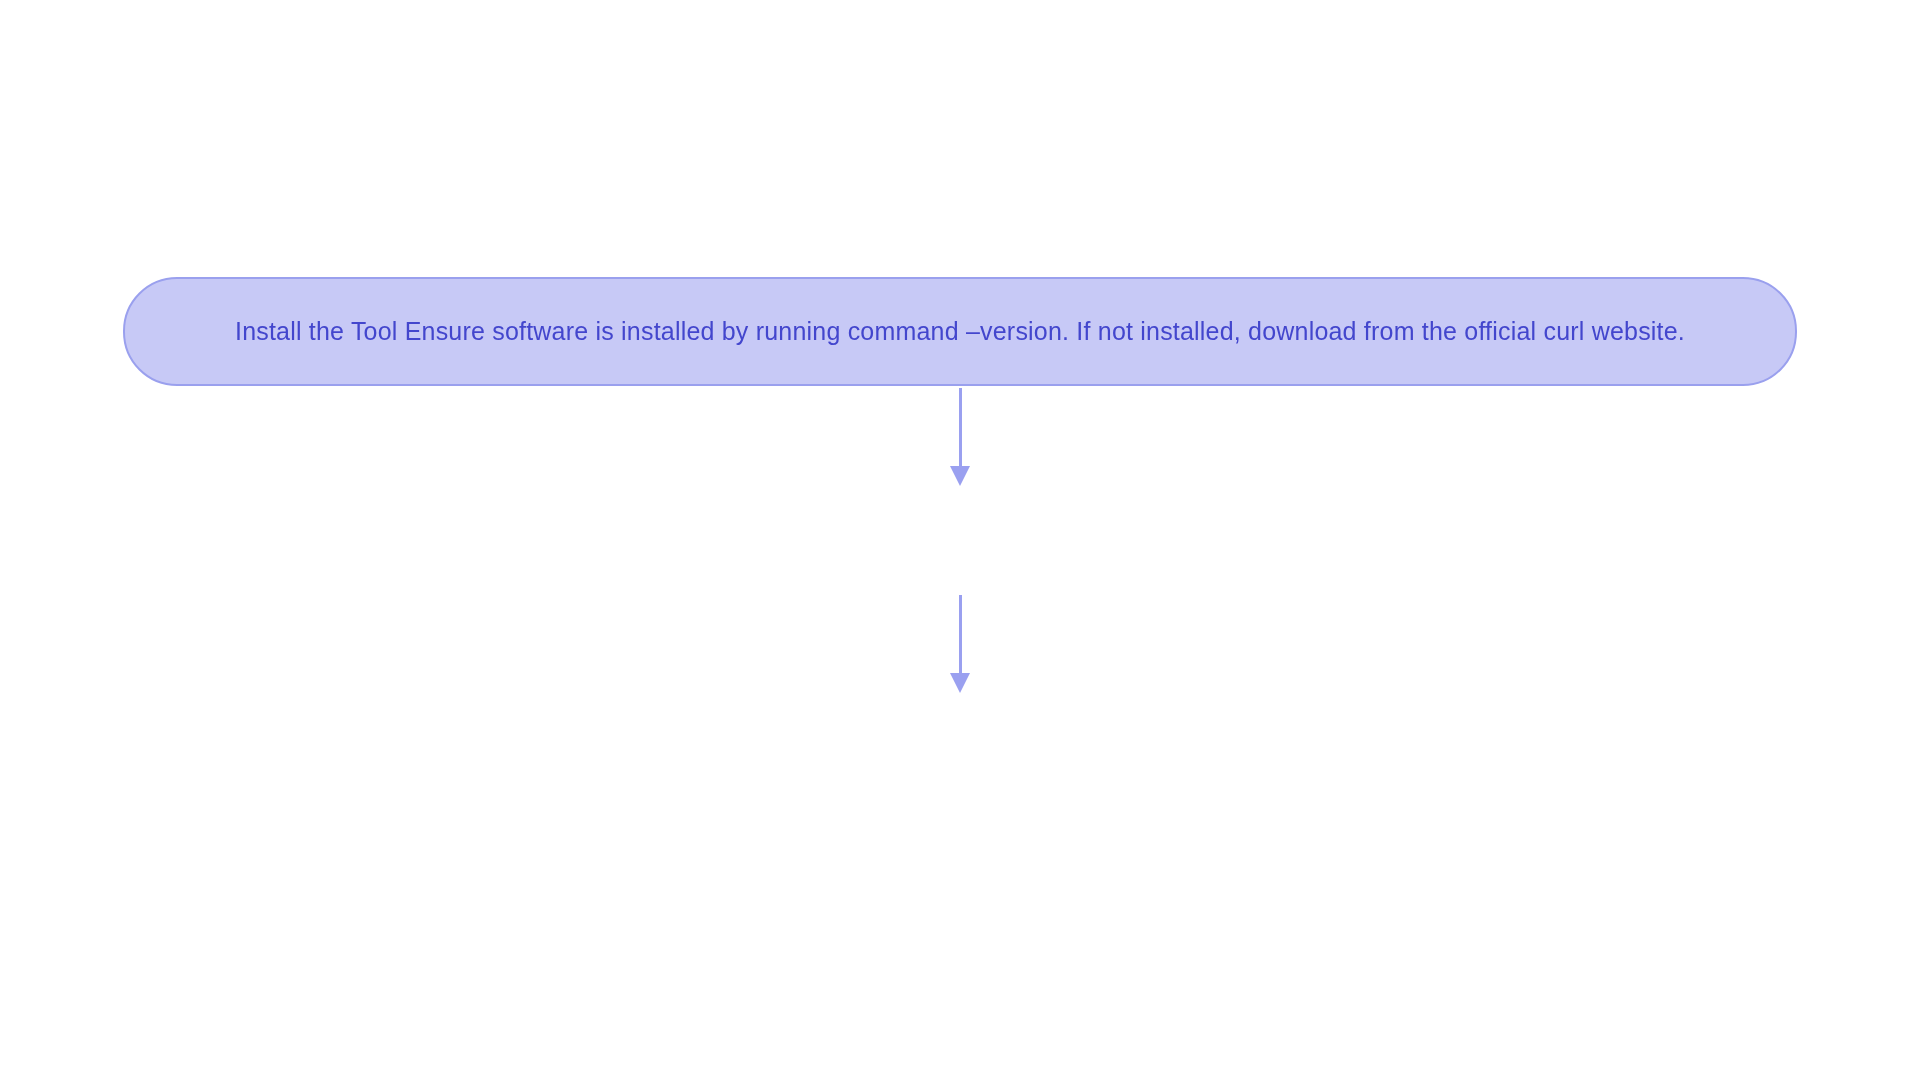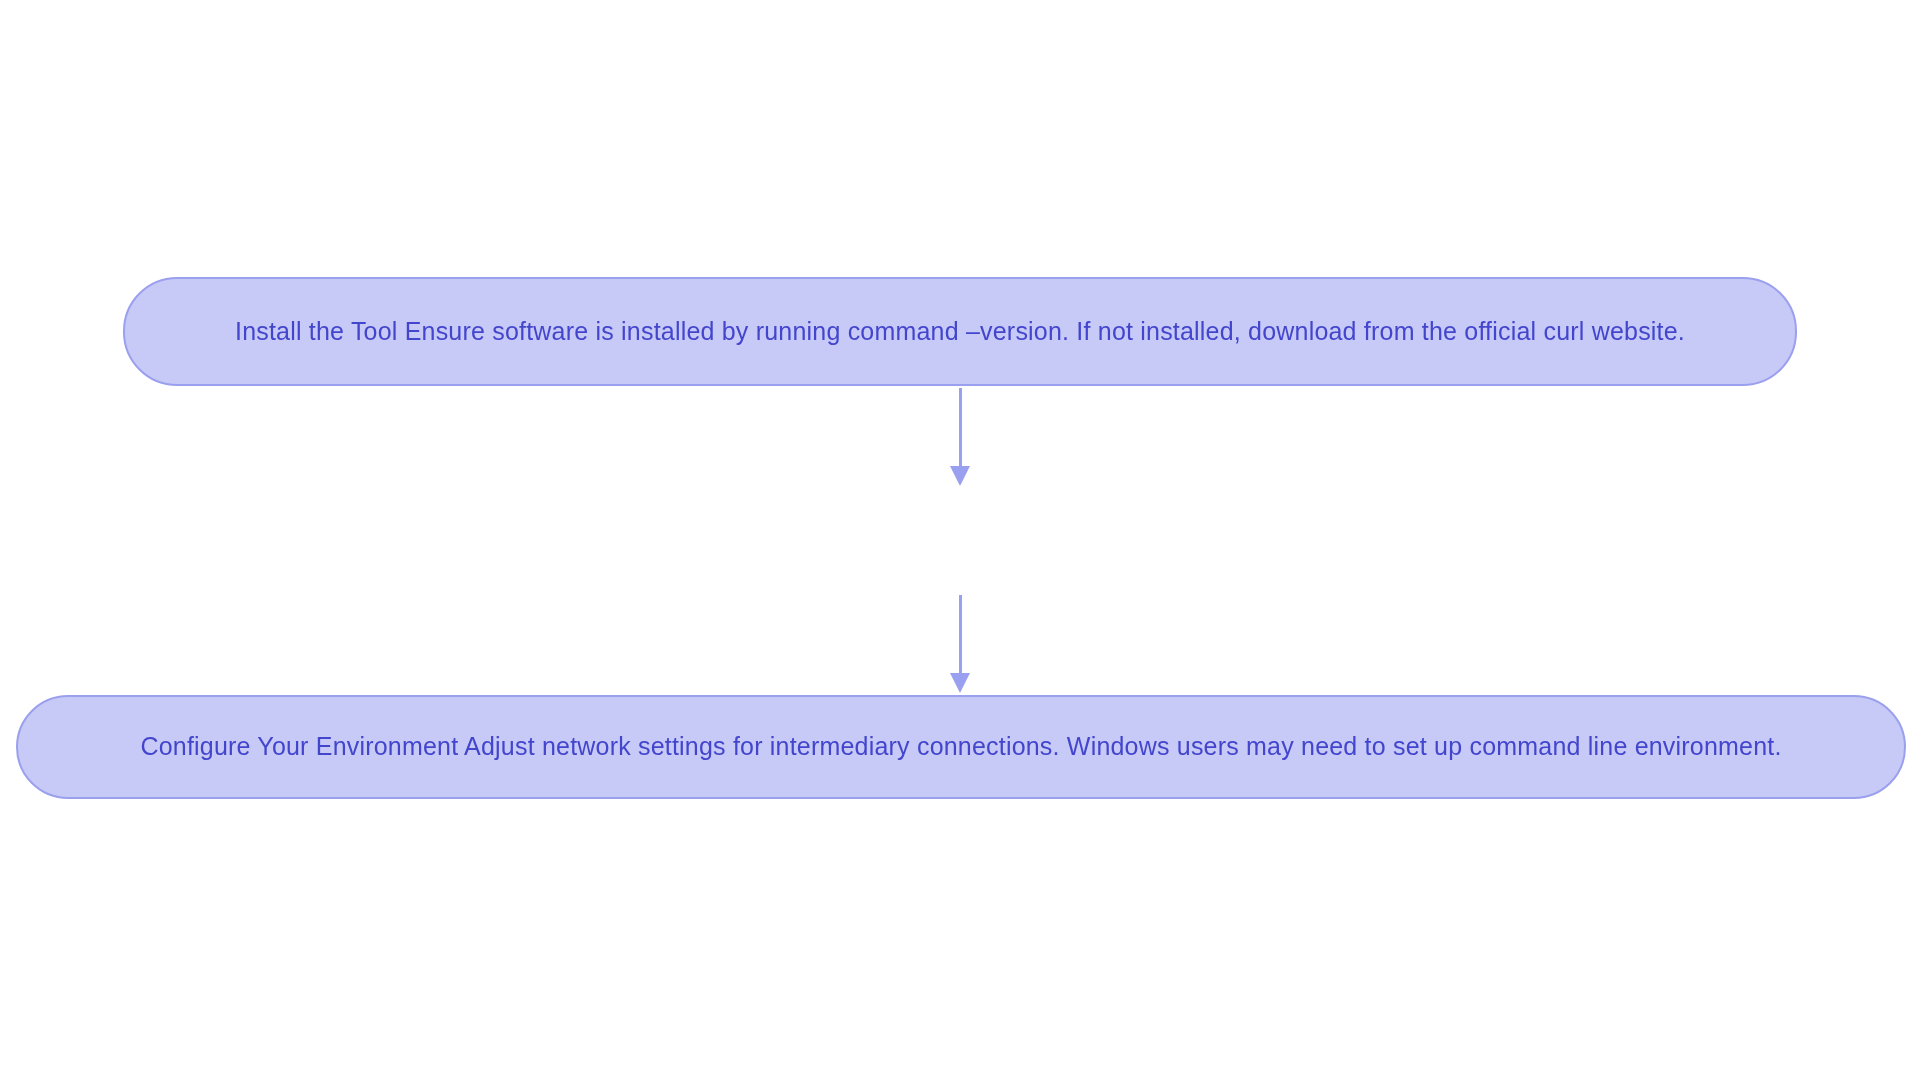--- a/index.html
+++ b/index.html
@@ -64,17 +64,14 @@
     <span>Install the Tool Ensure software is installed by running command –version. If not installed, download from the official curl website.</span>
   </div>
 
   <div class="edge-line edge-line-1"></div>
   <div class="edge-head edge-head-1"></div>
 
 
   <div class="edge-line edge-line-2"></div>
   <div class="edge-head edge-head-2"></div>
 
-  <div class="flow-node node-3">
-    <span>Configure Your Environment Adjust network settings for intermediary connections. Windows users may need to set up command line environment.</span>
-  </div>
 
 </div>
 
 </body></html>

